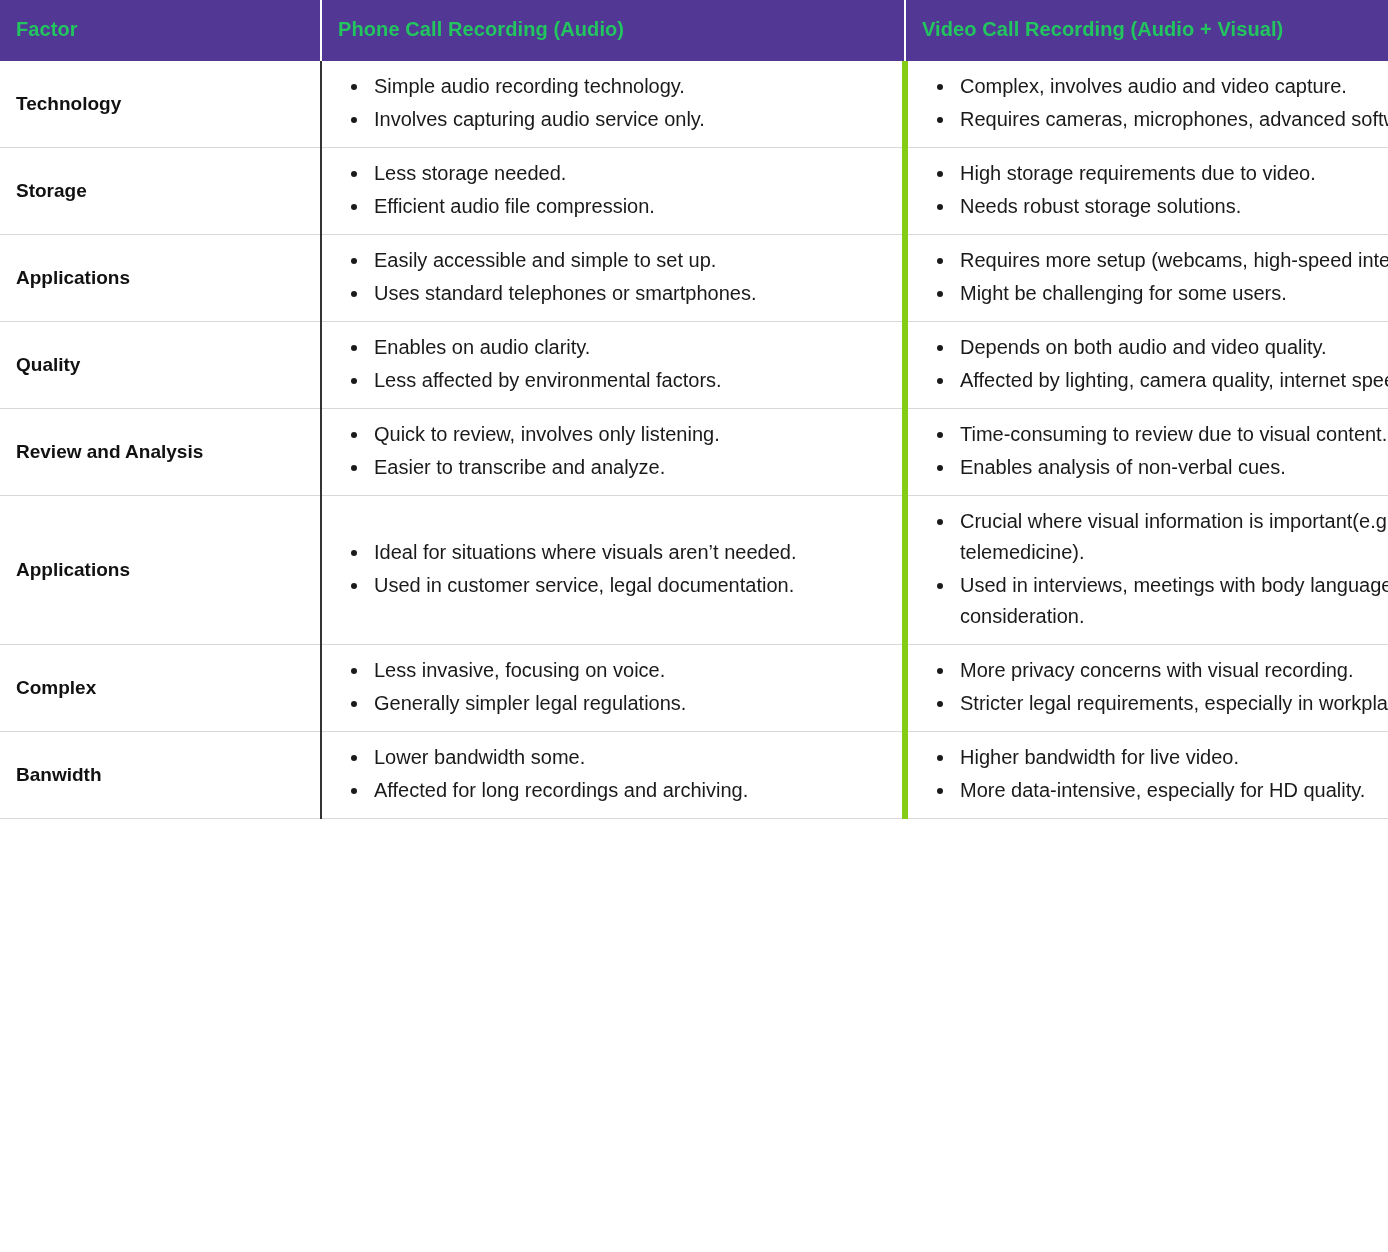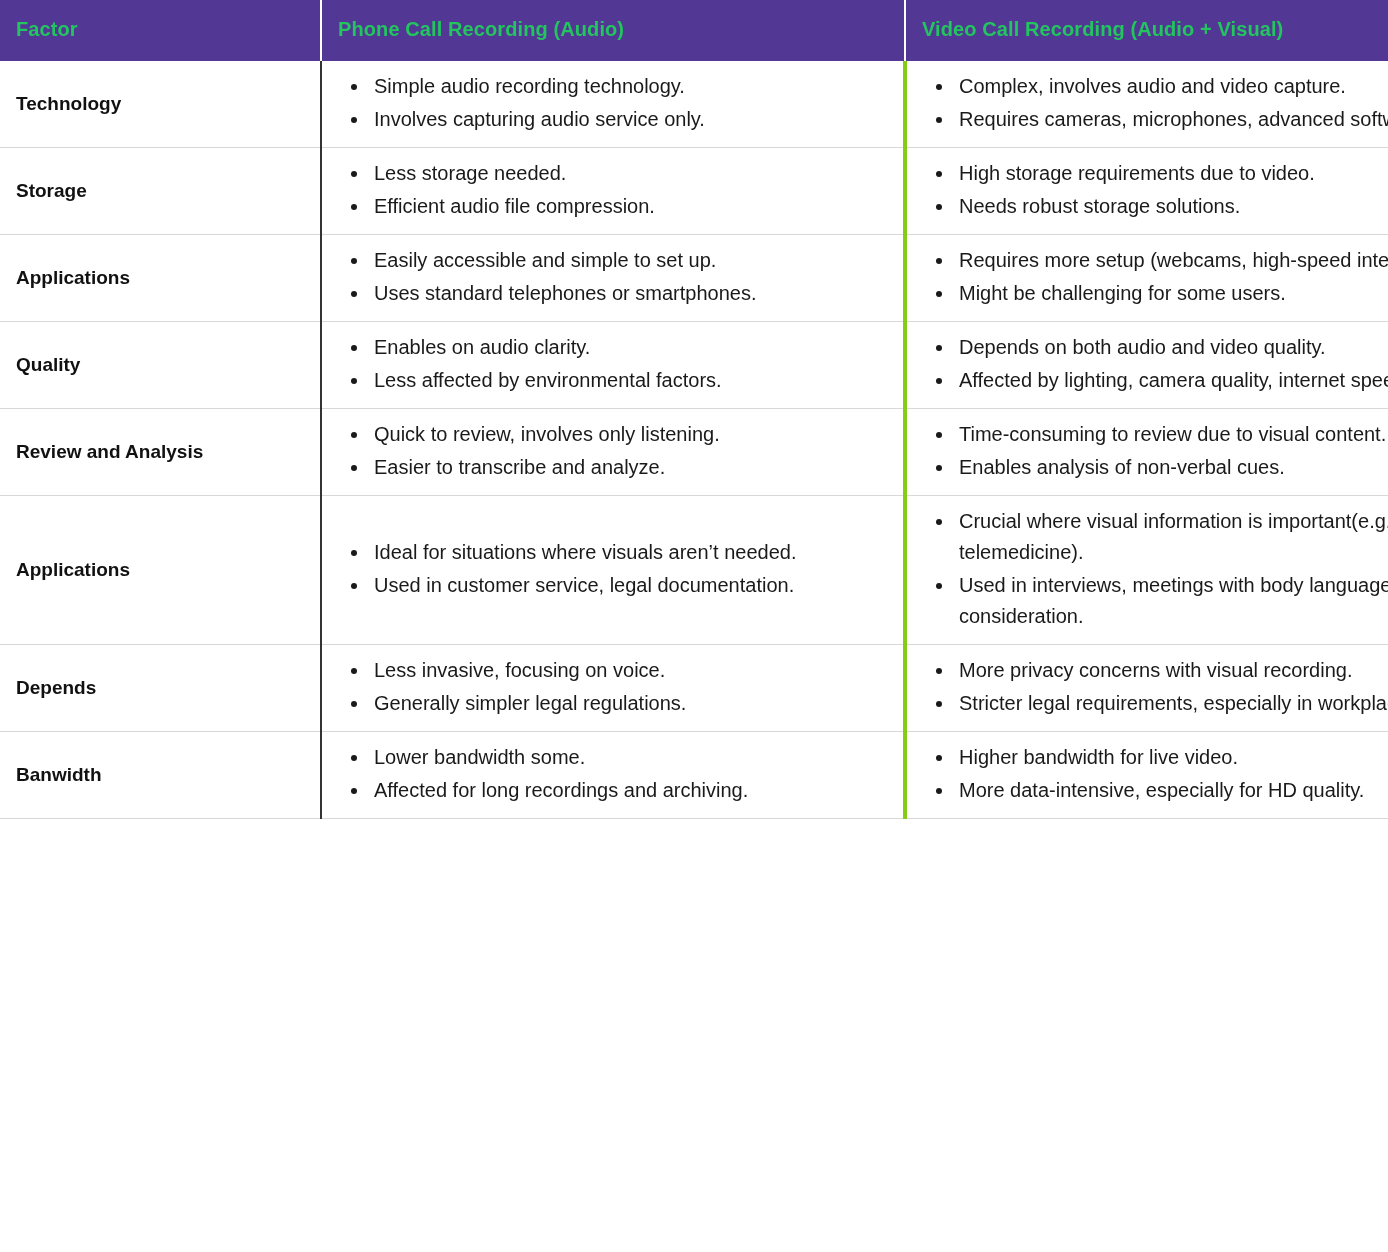--- a/index.html
+++ b/index.html
@@ -54,21 +54,21 @@
   }
   table.comparison tbody td.factor {
     font-weight: bold;
     font-size: 19px;
     padding-left: 16px;
     border-right: 2px solid #333333;
     color: #111111;
     border-radius: 11px;
   }
   table.comparison tbody td.cell-a {
-    border-right: 4px solid #84cc16;
+    border-right: 6px solid #84cc16;
     padding-left: 22px;
   }
   table.comparison tbody td.cell-b {
     padding-left: 22px;
   }
   ul.points {
     margin: 0;
     padding: 0 0 0 26px;
     list-style: disc;
   }
@@ -178,21 +178,21 @@
             </ul>
           </td>
           <td class="cell-b">
             <ul class="points">
               <li>Crucial where visual information is important(e.g., telemedicine).</li>
               <li>Used in interviews, meetings with body language consideration.</li>
             </ul>
           </td>
         </tr>
         <tr>
-          <td class="factor">Depends</td>
+          <td class="factor">Complex</td>
           <td class="cell-a">
             <ul class="points">
               <li>Less invasive, focusing on voice.</li>
               <li>Generally simpler legal regulations.</li>
             </ul>
           </td>
           <td class="cell-b">
             <ul class="points">
               <li>More privacy concerns with visual recording.</li>
               <li>Stricter legal requirements, especially in workplaces.</li>

